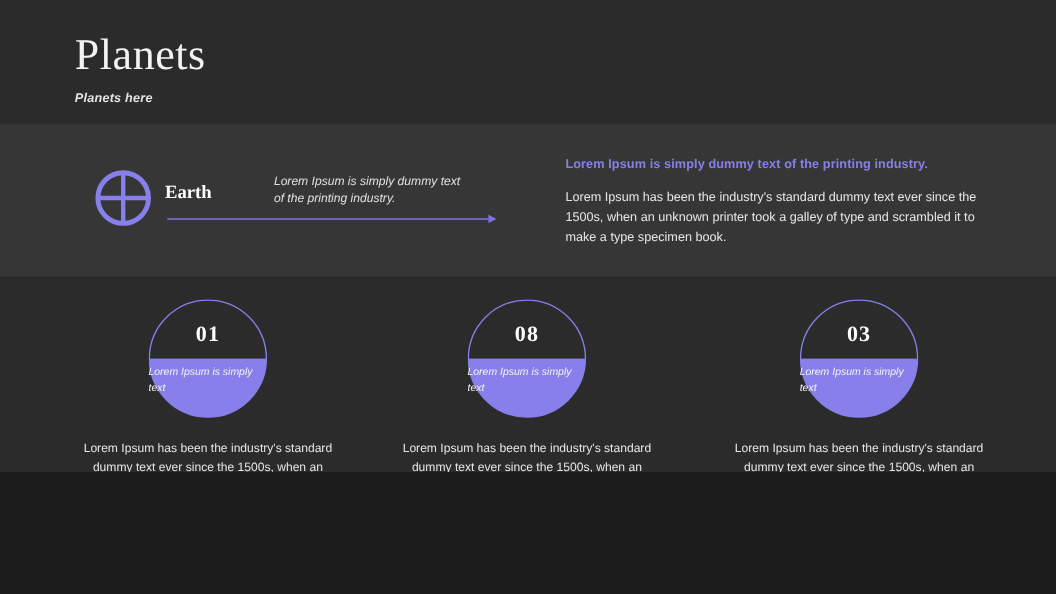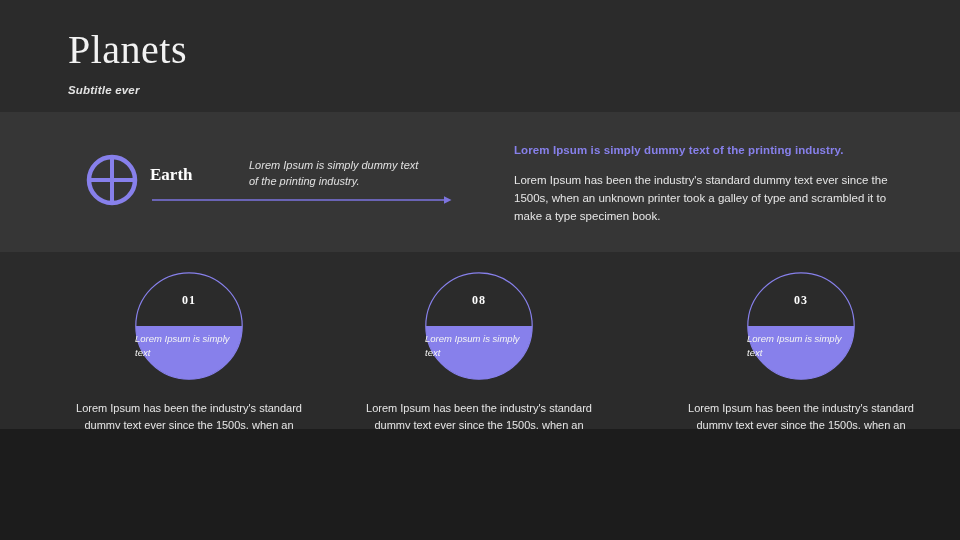--- a/index.html
+++ b/index.html
@@ -112,21 +112,21 @@
     width: 960px; height: 288px;
   }
   .step {
     position: absolute;
     top: 0;
     width: 290px;
     height: 288px;
   }
   .step-1 { left: 44px; }
   .step-2 { left: 334px; }
-  .step-3 { left: 656px; }
+  .step-3 { left: 636px; }
 
   .circle-wrap {
     position: absolute;
     left: 50%;
     top: 20px;
     transform: translateX(-50%);
     width: 108px;
     height: 108px;
   }
   .circle-svg {
@@ -134,21 +134,21 @@
     left: 0; top: 0;
     width: 108px; height: 108px;
   }
   .circle-num {
     position: absolute;
     left: 0;
     top: 21px;
     width: 108px;
     text-align: center;
     font-family: "Liberation Serif", serif;
-    font-size: 12px;
+    font-size: 20px;
     font-weight: 700;
     color: #ffffff;
     letter-spacing: 1px;
   }
   .circle-cap {
     position: absolute;
     left: 0;
     top: 60px;
     width: 108px;
     font-size: 9.5px;
@@ -172,21 +172,21 @@
 </head>
 <body>
 
 <div class="slide">
 
   <div class="band-top"></div>
   <div class="band-mid"></div>
   <div class="band-bottom"></div>
 
   <div class="title">Planets</div>
-  <div class="subtitle">Subtitle ever</div>
+  <div class="subtitle">Planets here</div>
 
   <div class="earth-icon">
     <svg viewBox="0 0 56 56" width="56" height="56" aria-hidden="true">
       <circle cx="28" cy="28" r="23" fill="none" stroke="#8780eb" stroke-width="4.5"></circle>
       <line x1="28" y1="5" x2="28" y2="51" stroke="#8780eb" stroke-width="4"></line>
       <line x1="5" y1="28" x2="51" y2="28" stroke="#8780eb" stroke-width="4"></line>
     </svg>
   </div>
   <div class="earth-label">Earth</div>
   <div class="earth-desc">Lorem Ipsum is simply dummy text of the printing industry.</div>

